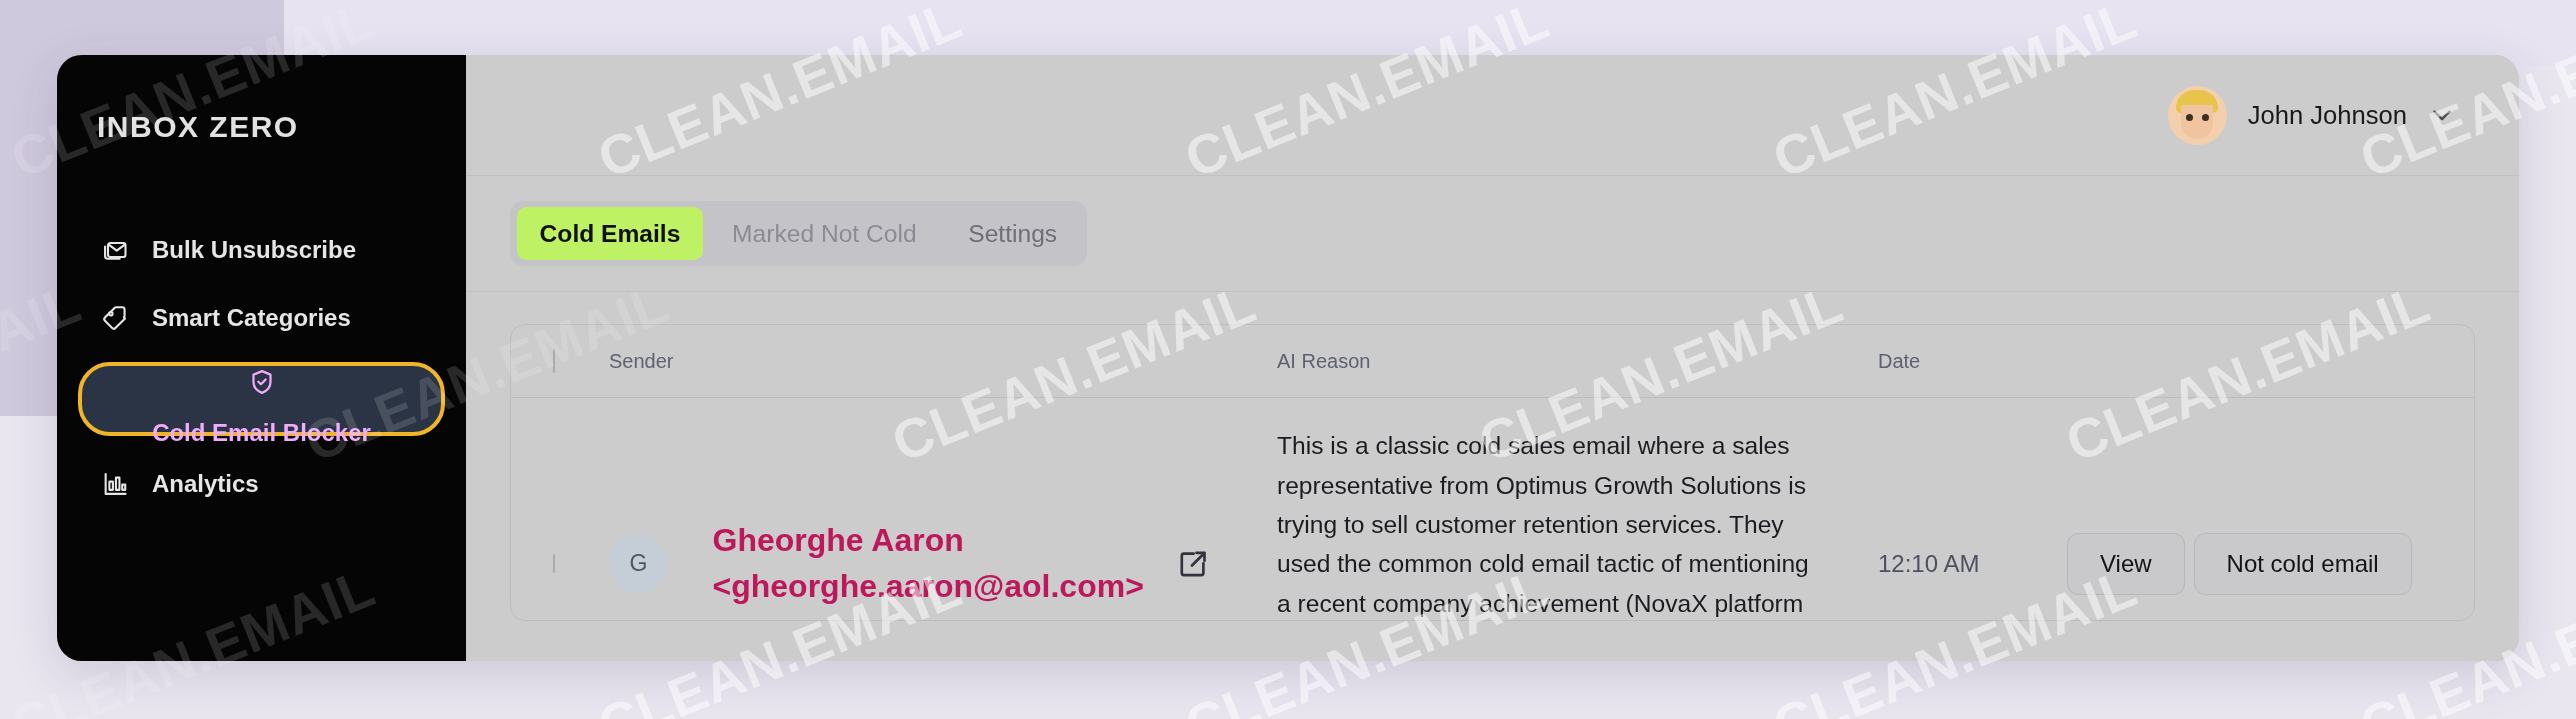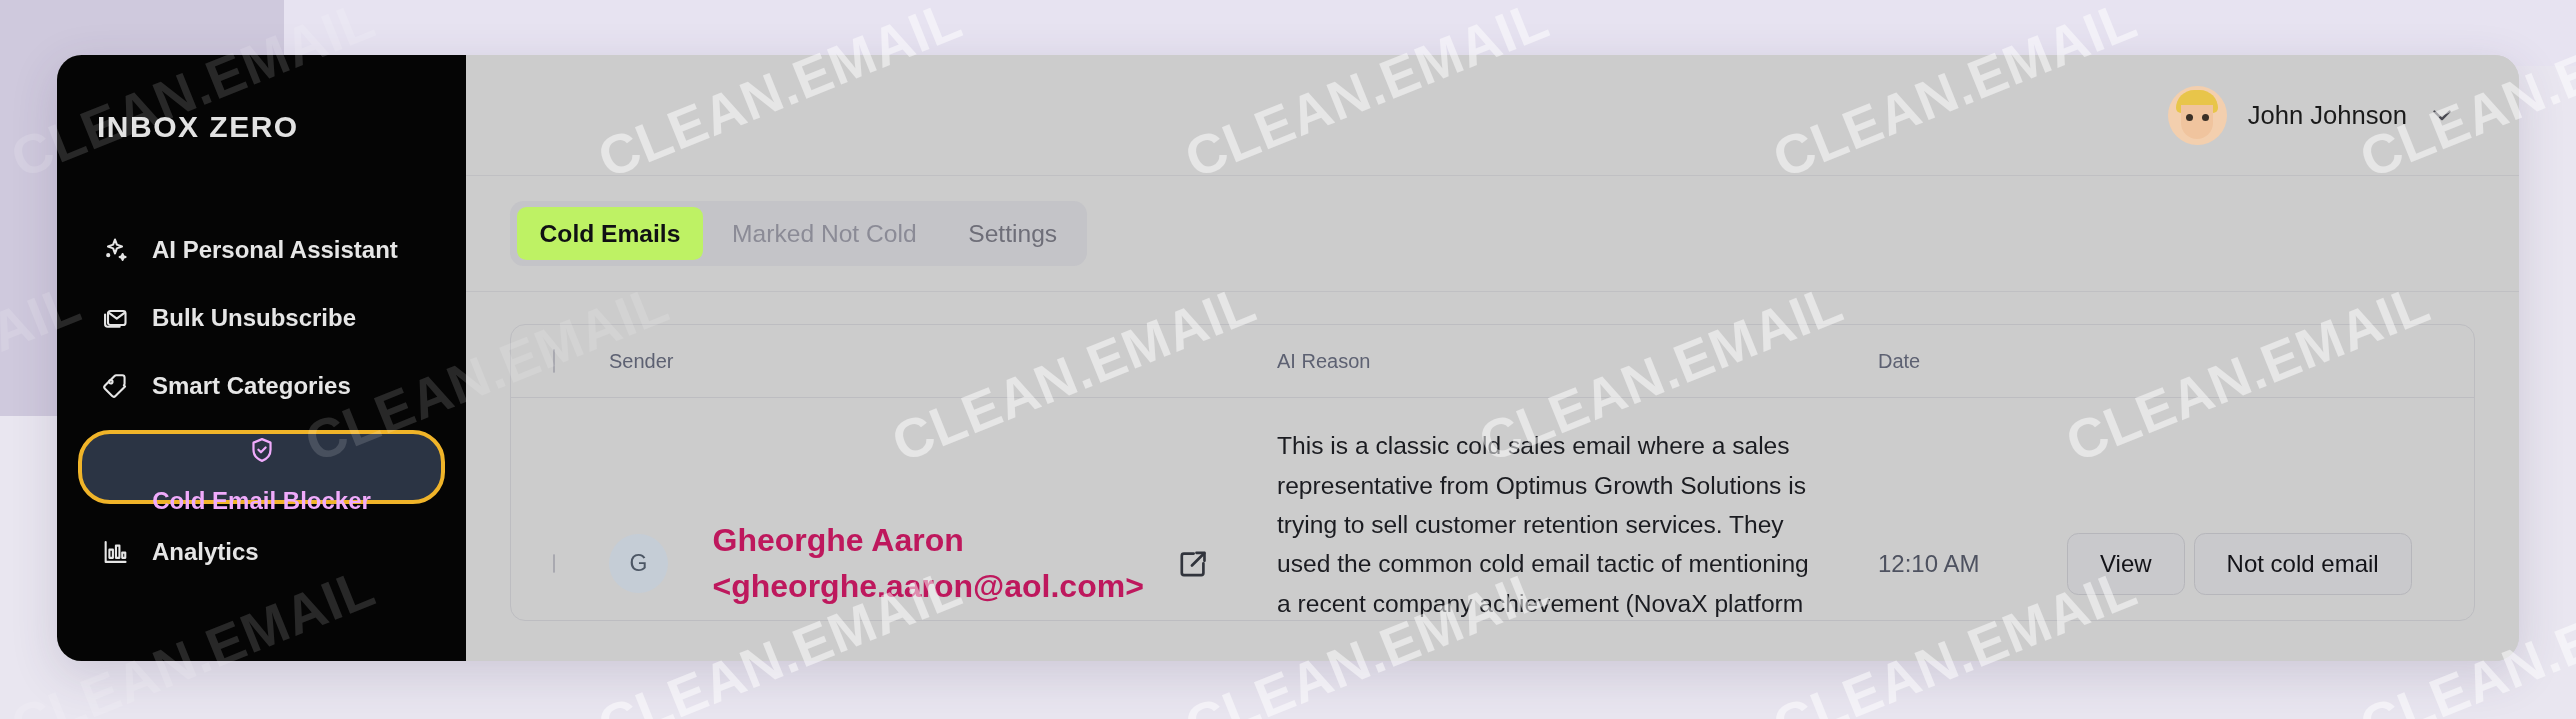--- a/index.html
+++ b/index.html
@@ -304,30 +304,20 @@
   <div id="backplate"></div>
   <div id="backplate-2"></div>
 
   <div id="app-card">
 
     <aside id="sidebar">
       <div id="brand">INBOX ZERO</div>
 
       <nav id="nav">
 
-        <div class="nav-item">
-          <span class="nav-icon">
-            <svg viewBox="0 0 24 24" fill="none" stroke="currentColor" stroke-width="1.8" stroke-linecap="round" stroke-linejoin="round">
-              <path d="M12 3l1.6 4.4L18 9l-4.4 1.6L12 15l-1.6-4.4L6 9l4.4-1.6z"></path>
-              <path d="M18.5 15.5l.7 1.8 1.8.7-1.8.7-.7 1.8-.7-1.8-1.8-.7 1.8-.7z"></path>
-              <circle cx="6.2" cy="16.4" r="0.9" fill="currentColor"></circle>
-            </svg>
-          </span>
-          <span>AI Personal Assistant</span>
-        </div>
 
         <div class="nav-item">
           <span class="nav-icon">
             <svg viewBox="0 0 24 24" fill="none" stroke="currentColor" stroke-width="1.8" stroke-linecap="round" stroke-linejoin="round">
               <rect x="6" y="6" width="15" height="12" rx="2"></rect>
               <path d="M6.6 7.4l6.9 5.2 6.9-5.2"></path>
               <path d="M3.5 9v8.2a2.3 2.3 0 0 0 2.3 2.3H16"></path>
             </svg>
           </span>
           <span>Bulk Unsubscribe</span>

